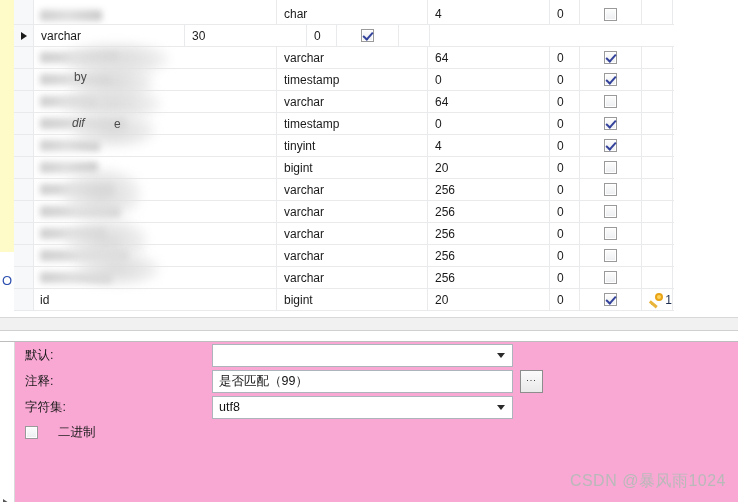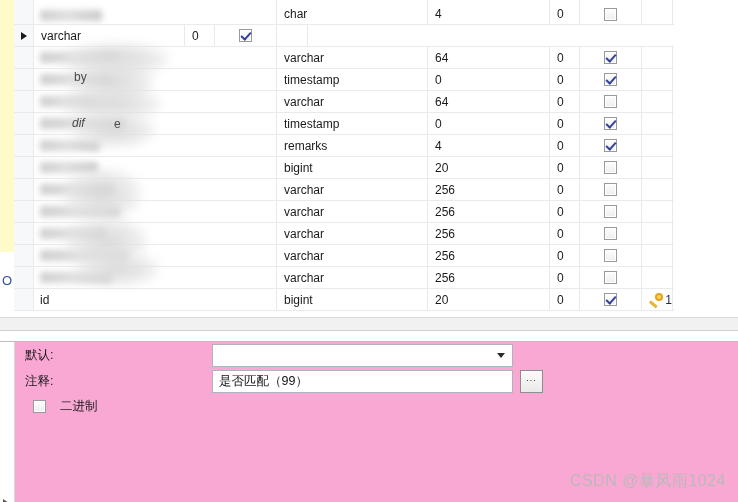--- a/index.html
+++ b/index.html
@@ -201,22 +201,22 @@
     border: 1px solid #8d8d8d;
     background: linear-gradient(180deg,#fbfbfb,#e9e9e9);
     display: flex; align-items: center; justify-content: center;
     font-size: 9px; letter-spacing: 1px; color: #222;
     line-height: 1;
     padding-bottom: 5px;
   }
   .binary-row {
     display: flex; align-items: center;
     height: 24px;
-    padding-left: 17px;
-    gap: 14px;
+    padding-left: 9px;
+    gap: 20px;
   }
   .binary-row .lbl { font-size: 12.5px; }
 
   
   .scroll-arrow {
     position: absolute; left: 3px; bottom: 5px;
     width: 0; height: 0;
     border-left: 6px solid #555;
     border-top: 4px solid transparent;
     border-bottom: 4px solid transparent;
@@ -267,20 +267,23 @@
           </div>
           <div class="cell c-key"></div>
         </div>
         <div class="row">
           <div class="cell c-sel">
             <div class="row-arrow"></div>
           </div>
           <div class="cell c-type">
             <span>varchar</span>
           </div>
+          <div class="cell c-len">
+            <span>30</span>
+          </div>
           <div class="cell c-dec">
             <span>0</span>
           </div>
           <div class="cell c-chk">
             <span class="cbx on"></span>
           </div>
           <div class="cell c-key"></div>
         </div>
         <div class="row">
           <div class="cell c-sel"></div>
@@ -357,21 +360,21 @@
             <span class="cbx on"></span>
           </div>
           <div class="cell c-key"></div>
         </div>
         <div class="row">
           <div class="cell c-sel"></div>
           <div class="cell c-name">
             <span class="blur-name" style="width: 60px;"></span>
           </div>
           <div class="cell c-type">
-            <span>remarks</span>
+            <span>tinyint</span>
           </div>
           <div class="cell c-len">
             <span>4</span>
           </div>
           <div class="cell c-dec">
             <span>0</span>
           </div>
           <div class="cell c-chk">
             <span class="cbx on"></span>
           </div>
@@ -546,20 +549,27 @@
             <span class="arrow"></span>
           </div>
         </div>
         <div class="form-row">
           <div class="form-label">注释:</div>
           <div class="field">
             <span>是否匹配（99）</span>
           </div>
           <div class="ellipsis-btn">...</div>
         </div>
+        <div class="form-row">
+          <div class="form-label">字符集:</div>
+          <div class="field">
+            <span>utf8</span>
+            <span class="arrow"></span>
+          </div>
+        </div>
         <div class="binary-row">
           <span class="cbx"></span>
           <span class="lbl">二进制</span>
         </div>
       </div>
     <div class="scroll-arrow"></div>
   </div>
 
   <div class="watermark">CSDN @暴风雨1024</div>
 </div>

